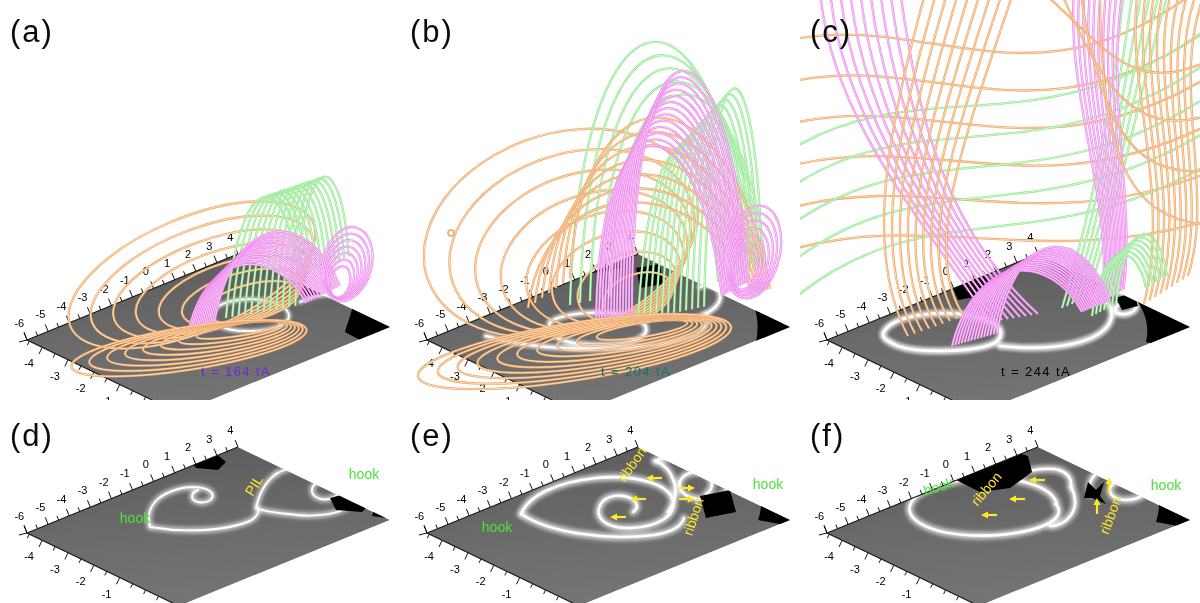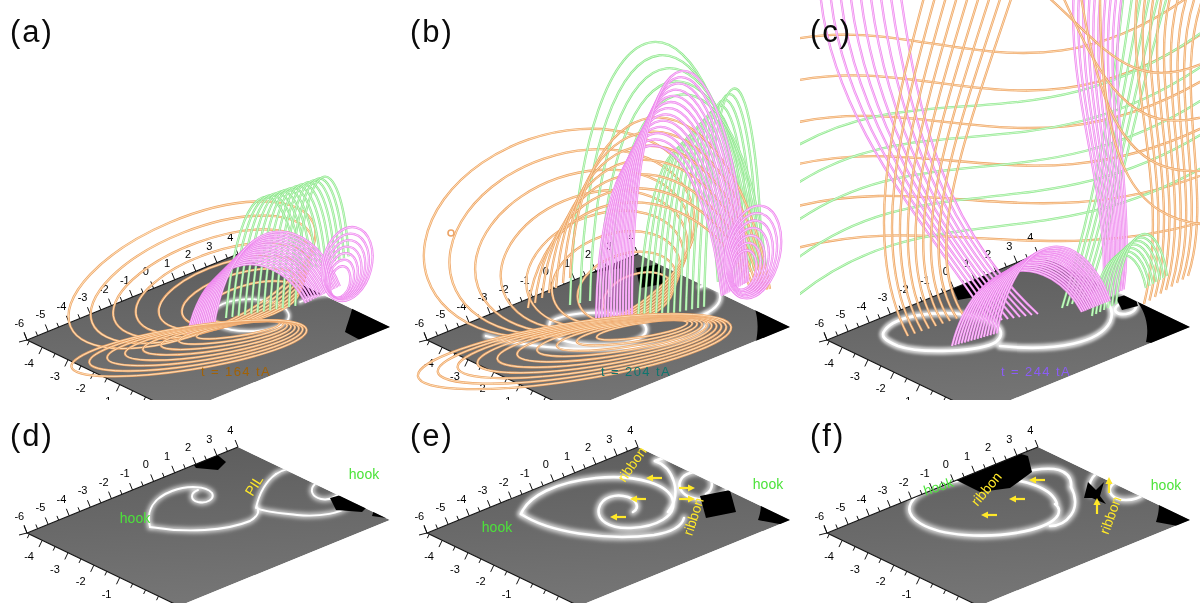--- a/index.html
+++ b/index.html
@@ -203,21 +203,21 @@
             <ellipse cx="344.8" cy="270" rx="19.6" ry="30.4" transform="rotate(14 344.8 270)" fill="none" stroke="#ee86ee" stroke-width="2.3"></ellipse>
             <ellipse cx="344.8" cy="270" rx="19.6" ry="30.4" transform="rotate(14 344.8 270)" fill="none" stroke="#fbd6fb" stroke-width="0.9"></ellipse>
             <ellipse cx="346" cy="267" rx="22" ry="34" transform="rotate(14 346 267)" fill="none" stroke="#ee86ee" stroke-width="2.3"></ellipse>
             <ellipse cx="346" cy="267" rx="22" ry="34" transform="rotate(14 346 267)" fill="none" stroke="#fbd6fb" stroke-width="0.9"></ellipse>
             <ellipse cx="347.2" cy="264" rx="24.4" ry="37.6" transform="rotate(14 347.2 264)" fill="none" stroke="#ee86ee" stroke-width="2.3"></ellipse>
             <ellipse cx="347.2" cy="264" rx="24.4" ry="37.6" transform="rotate(14 347.2 264)" fill="none" stroke="#fbd6fb" stroke-width="0.9"></ellipse>
           </g>
         </g>
       </svg>
     <div class="plabel">(a)</div>
-    <div class="caption" style="color: #a16207;">t = 164 tA</div>
+    <div class="caption" style="color: #6d28d9;">t = 164 tA</div>
   </div>
   <div class="panel r0" style="left:400px;top:0px;height:400px">
     <svg id="scene-b" width="400" height="400" viewBox="0 0 400 400">
         <defs>
           <clipPath id="clip-b">
             <polygon points="27,340 238,254 390,327 179,413"></polygon>
           </clipPath>
           <linearGradient id="grad-b" x1="0" y1="0" x2="0.15" y2="1">
             <stop offset="0" stop-color="#5c5c5c"></stop>
             <stop offset="1" stop-color="#757575"></stop>
@@ -698,21 +698,21 @@
             <path d="M 190.4,335.2 C 210.768,228 277.632,228 306,302.4" fill="none" stroke="#ee86ee" stroke-width="2.3"></path>
             <path d="M 190.4,335.2 C 210.768,228 277.632,228 306,302.4" fill="none" stroke="#fbd6fb" stroke-width="0.9"></path>
             <path d="M 193.6,334.3 C 213.632,226 279.96799999999996,226 308,301.6" fill="none" stroke="#ee86ee" stroke-width="2.3"></path>
             <path d="M 193.6,334.3 C 213.632,226 279.96799999999996,226 308,301.6" fill="none" stroke="#fbd6fb" stroke-width="0.9"></path>
             <path d="M 196.8,333.4 C 216.496,224 282.304,224 310,300.8" fill="none" stroke="#ee86ee" stroke-width="2.3"></path>
             <path d="M 196.8,333.4 C 216.496,224 282.304,224 310,300.8" fill="none" stroke="#fbd6fb" stroke-width="0.9"></path>
           </g>
         </g>
       </svg>
     <div class="plabel">(c)</div>
-    <div class="caption" style="color: #8b5cf6;">t = 244 tA</div>
+    <div class="caption" style="color: #000000;">t = 244 tA</div>
   </div>
   <div class="panel r1" style="left:0px;top:400px;height:203px">
     <svg id="scene-d" width="400" height="203" viewBox="0 0 400 203">
         <defs>
           <clipPath id="clip-d">
             <polygon points="27,133 238,47 390,120 179,206"></polygon>
           </clipPath>
           <linearGradient id="grad-d" x1="0" y1="0" x2="0.15" y2="1">
             <stop offset="0" stop-color="#5c5c5c"></stop>
             <stop offset="1" stop-color="#757575"></stop>

